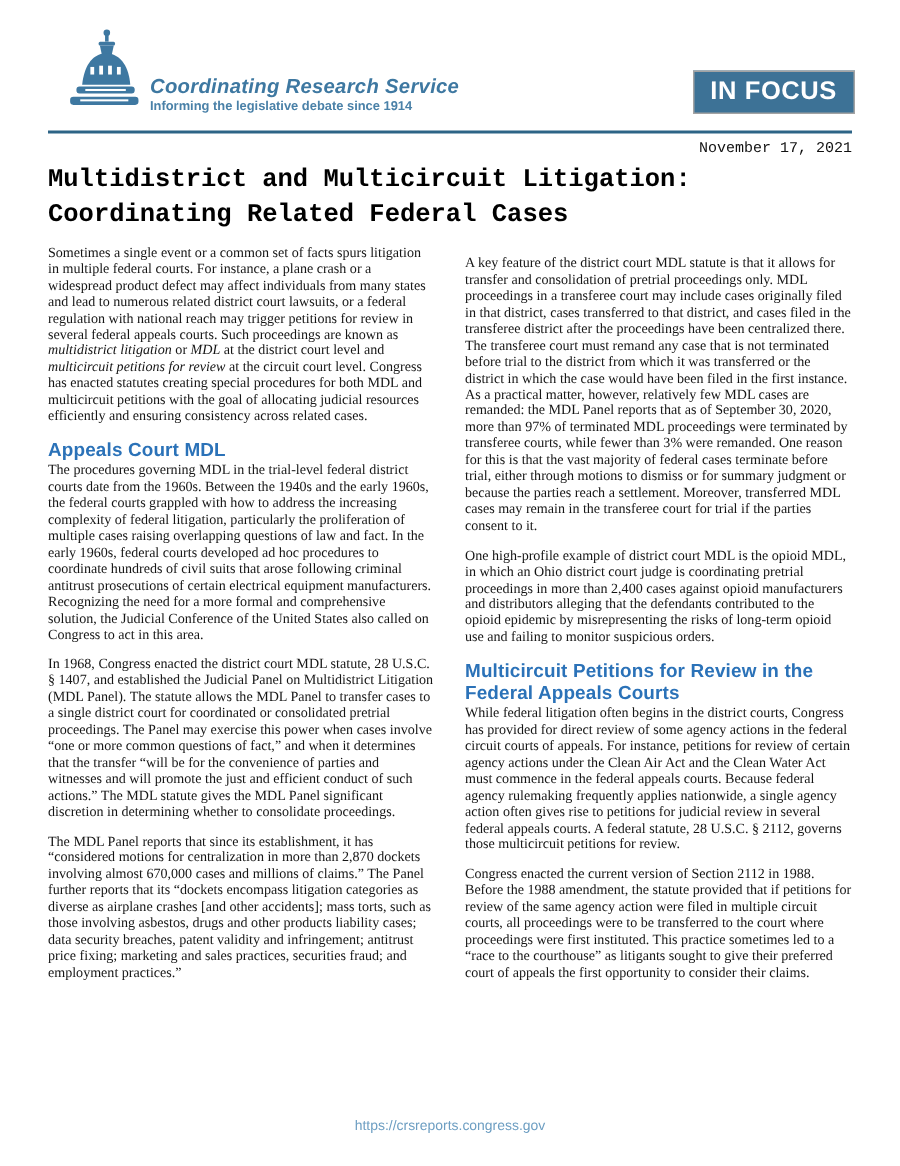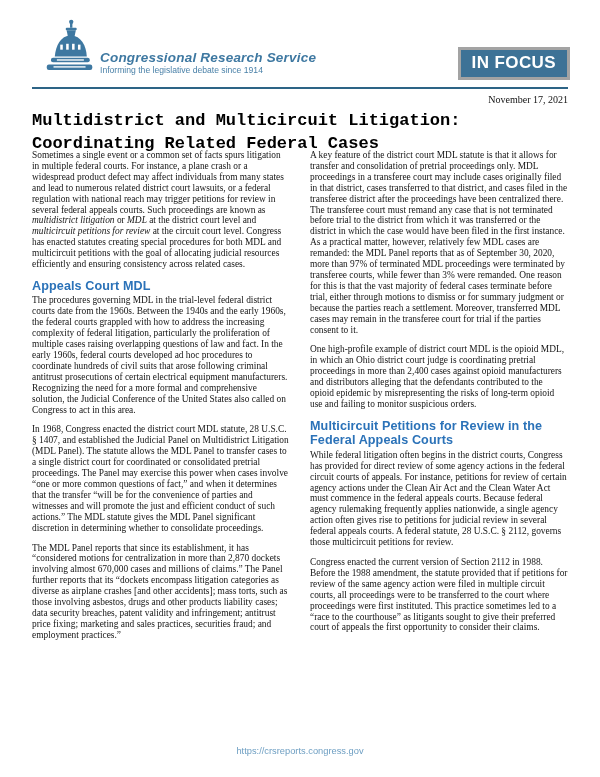--- a/index.html
+++ b/index.html
@@ -10,44 +10,44 @@
   }
   
   .logo-wrap { position:absolute; left:40px; top:18px; display:flex; align-items:flex-end; }
   .capitol { width:54px; height:60px; margin-right:6px; }
   .logo-text { padding-bottom:2px; }
   .org-name {
     font-family:"Liberation Sans", sans-serif; font-weight:bold; font-style:italic;
     font-size:13.5px; color:#3e78a1; letter-spacing:0.2px; line-height:15px;
   }
   .tagline {
-    font-family:"Liberation Sans", sans-serif; font-weight:400;
+    font-family:"Liberation Sans", sans-serif; font-weight:700;
     font-size:8.6px; color:#4a81a8; line-height:11px;
   }
   .badge {
     position:absolute; right:30px; top:47px;
     background:#3d7296; color:#ffffff;
     font-family:"Liberation Sans", sans-serif; font-weight:bold;
     font-size:17px; letter-spacing:0.4px;
-    padding:3px 11px 4px 11px; border:3px solid #a3a3a3;
+    padding:3px 11px 4px 11px; border:1px solid #a3a3a3;
   }
   .rule { position:absolute; left:32px; right:32px; top:87px; height:2px; background:#2d6486; }
   .date {
     position:absolute; right:32px; top:94px; font-size:10px; color:#111;
-    font-family:Liberation Serif, serif;
+    font-family:Liberation Mono, monospace;
   }
   .title {
     position:absolute; left:32px; top:109px; width:540px;
     font-family:Liberation Mono, monospace; font-weight:bold;
     font-size:17px; line-height:23px; color:#000;
   }
   
   .columns {
-    position:absolute; left:32px; top:150px; width:536px;
-    display:flex; gap:20px;
+    position:absolute; left:32px; top:164px; width:536px;
+    display:flex; gap:20px;align-items:flex-end;
   }
   .col { width:260px; }
   .col p {
     font-size:9.4px; line-height:10.9px; margin-bottom:9px;
     text-align:left; color:#151515;
   }
   .col h2 {
     font-family:"Liberation Sans", sans-serif; font-weight:bold;
     font-size:12.6px; line-height:14.5px; color:#2b72b8;
     margin:1px 0 2px 0; letter-spacing:0.1px;
@@ -80,21 +80,21 @@
       <g fill="#ffffff">
         <rect x="24" y="31" width="3" height="6"></rect>
         <rect x="31" y="30" width="3" height="7"></rect>
         <rect x="38" y="30" width="3" height="7"></rect>
         <rect x="45" y="31" width="3" height="6"></rect>
         <rect x="20" y="48.4" width="32" height="1.6"></rect>
         <rect x="16" y="56.6" width="38" height="1.6"></rect>
       </g>
     </svg>
     <div class="logo-text">
-      <div class="org-name">Congressional Research Service</div>
+      <div class="org-name">Coordinating Research Service</div>
       <div class="tagline">Informing the legislative debate since 1914</div>
     </div>
   </div>
 
   <div class="badge">IN FOCUS</div>
 
   <div class="rule"></div>
   <div class="date">November 17, 2021</div>
   <h1 class="title">Multidistrict and Multicircuit Litigation: Coordinating Related Federal Cases</h1>
 

